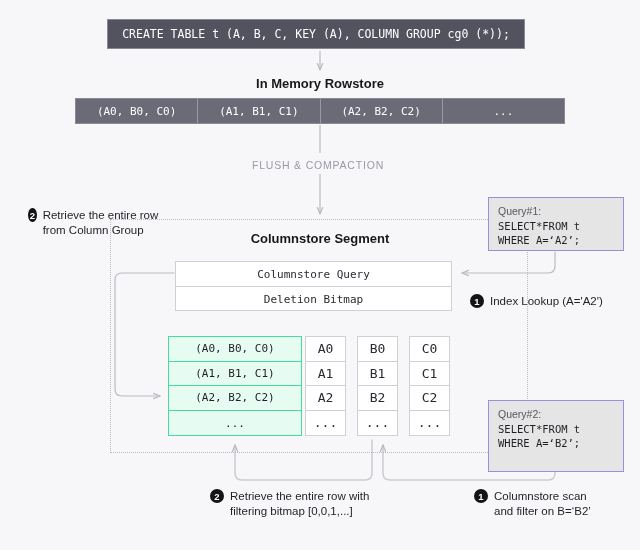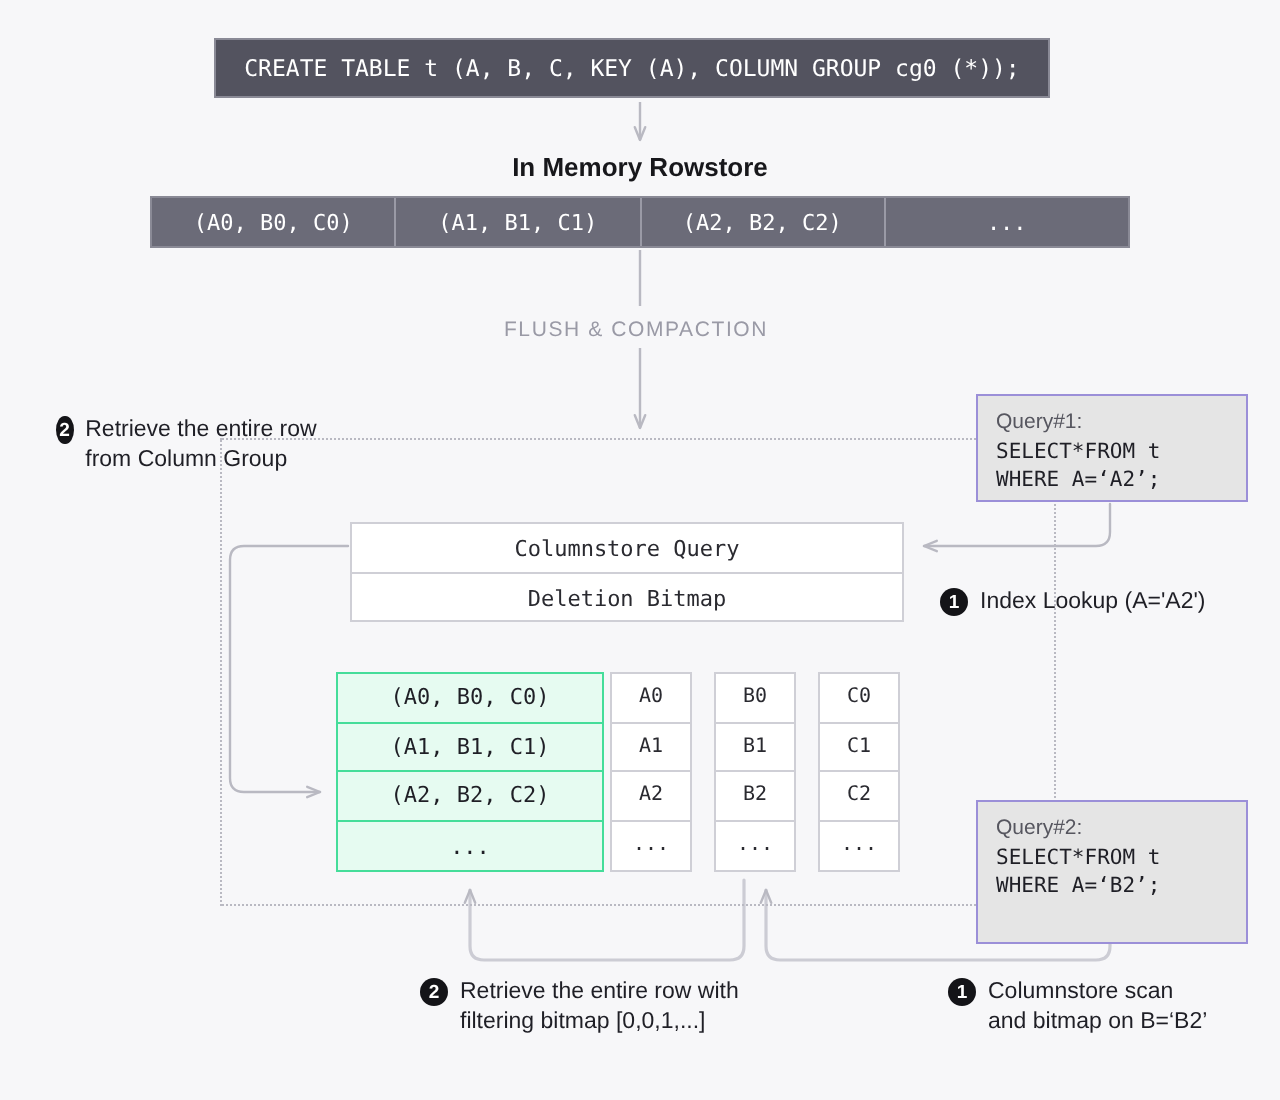--- a/index.html
+++ b/index.html
@@ -103,21 +103,21 @@
   
   .colt{
     top:336px;width:41px;height:100px;
     border:1px solid #cfcfd6;background:#ffffff;
     box-sizing:border-box;
   }
   .colt .r{
     height:24.5px;
     display:flex;align-items:center;justify-content:center;
     font-family:"DejaVu Sans Mono","Liberation Mono",monospace;
-    font-size:10px;color:#2a2a30;
+    font-size:13px;color:#2a2a30;
     border-bottom:1px solid #cfcfd6;
     box-sizing:border-box;
   }
   .colt .r:last-child{border-bottom:none;}
   .colA{left:305px;}
   .colB{left:357px;}
   .colC{left:409px;}
 
   
   .qbox{
@@ -194,20 +194,21 @@
 
   <div class="abs rowstore">
     <div class="cell">(A0, B0, C0)</div>
     <div class="cell">(A1, B1, C1)</div>
     <div class="cell">(A2, B2, C2)</div>
     <div class="cell">...</div>
   </div>
 
   <div class="abs flush-label">FLUSH &amp; COMPACTION</div>
 
+  <div class="abs sect-title colseg-title">Columnstore Segment</div>
 
   <div class="abs idxbox">
     <div class="r first">Columnstore Query</div>
     <div class="r">Deletion Bitmap</div>
   </div>
 
   <div class="abs cg">
     <div class="r">(A0, B0, C0)</div>
     <div class="r">(A1, B1, C1)</div>
     <div class="r">(A2, B2, C2)</div>
@@ -262,17 +263,17 @@
     <div class="txt">
       <div>Retrieve the entire row with</div>
       <div>filtering bitmap [0,0,1,...]</div>
     </div>
   </div>
 
   <div class="abs note note-bot-right">
     <div class="badge">1</div>
     <div class="txt">
       <div>Columnstore scan</div>
-      <div>and bitmap on B=‘B2’</div>
+      <div>and filter on B=‘B2’</div>
     </div>
   </div>
 
 </div>
 
 </body></html>

